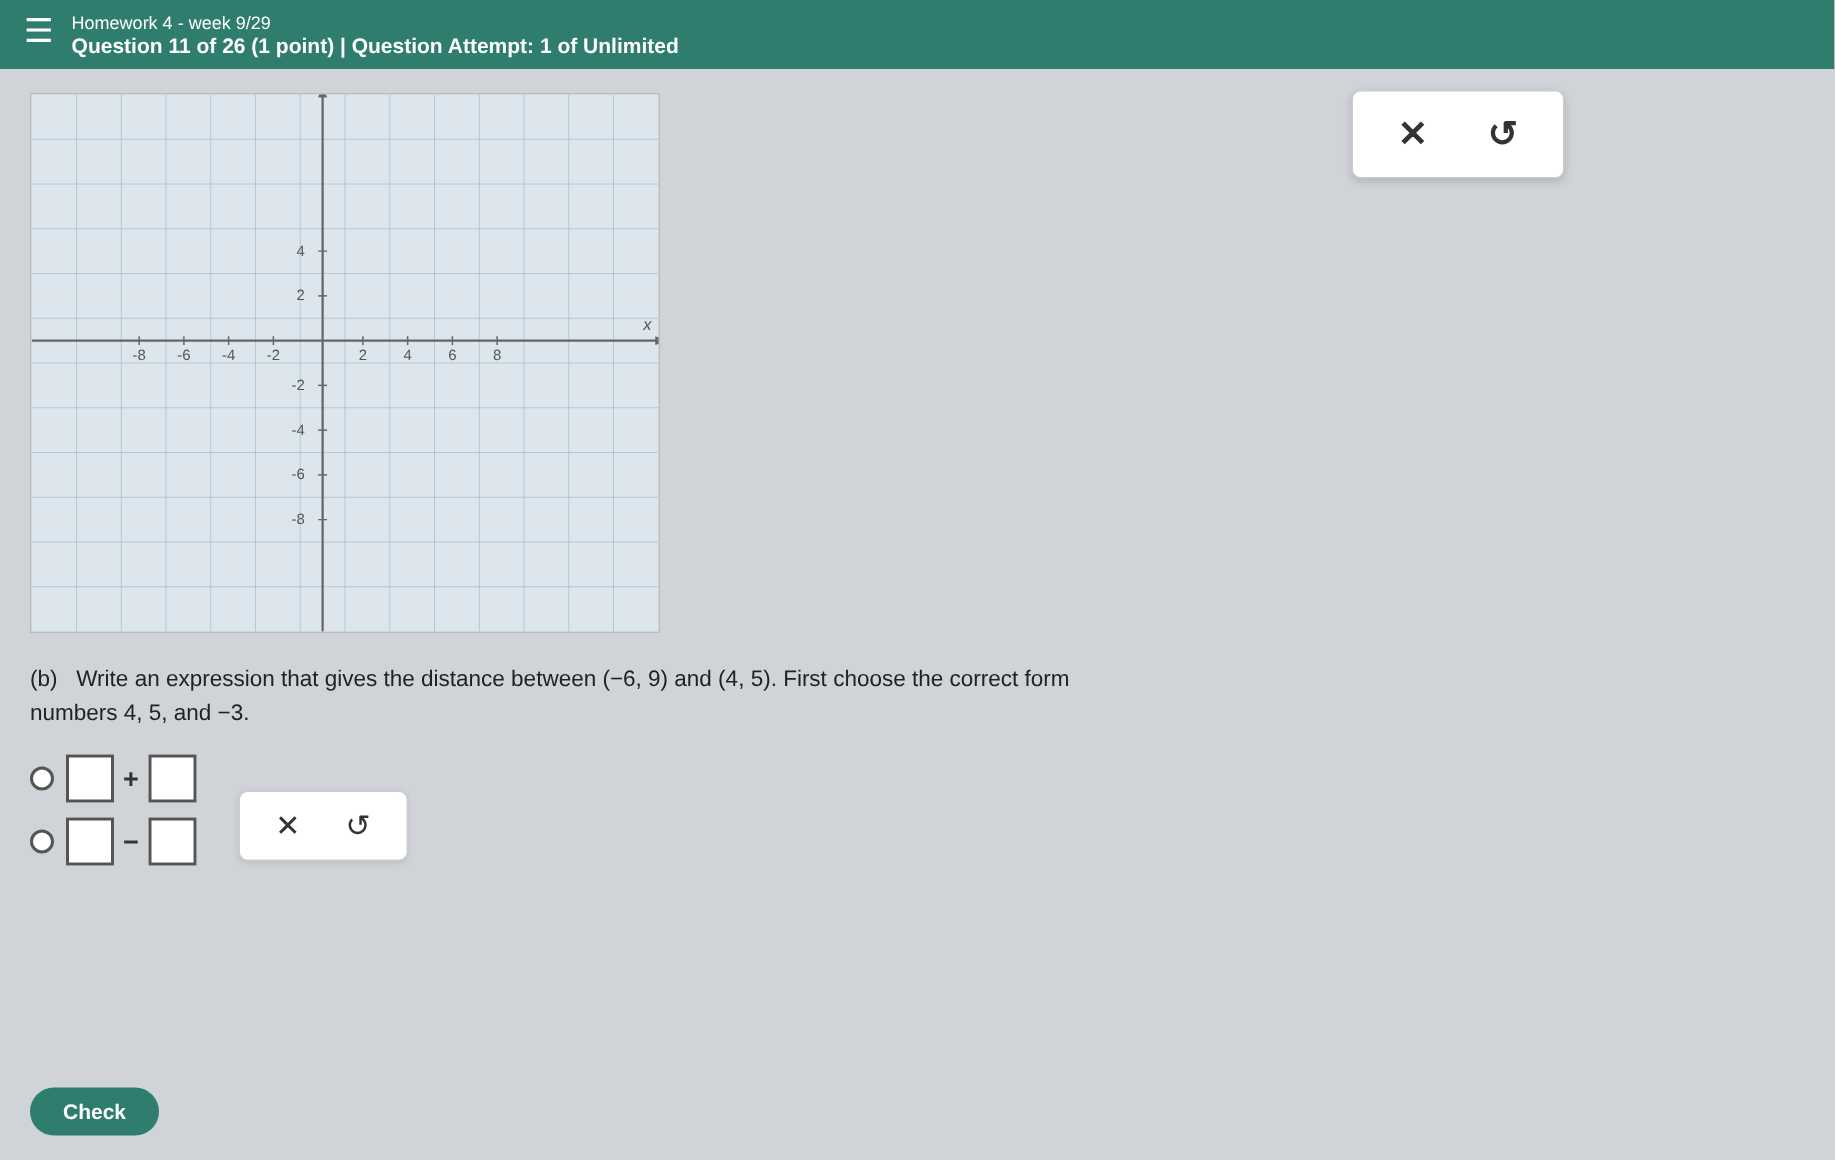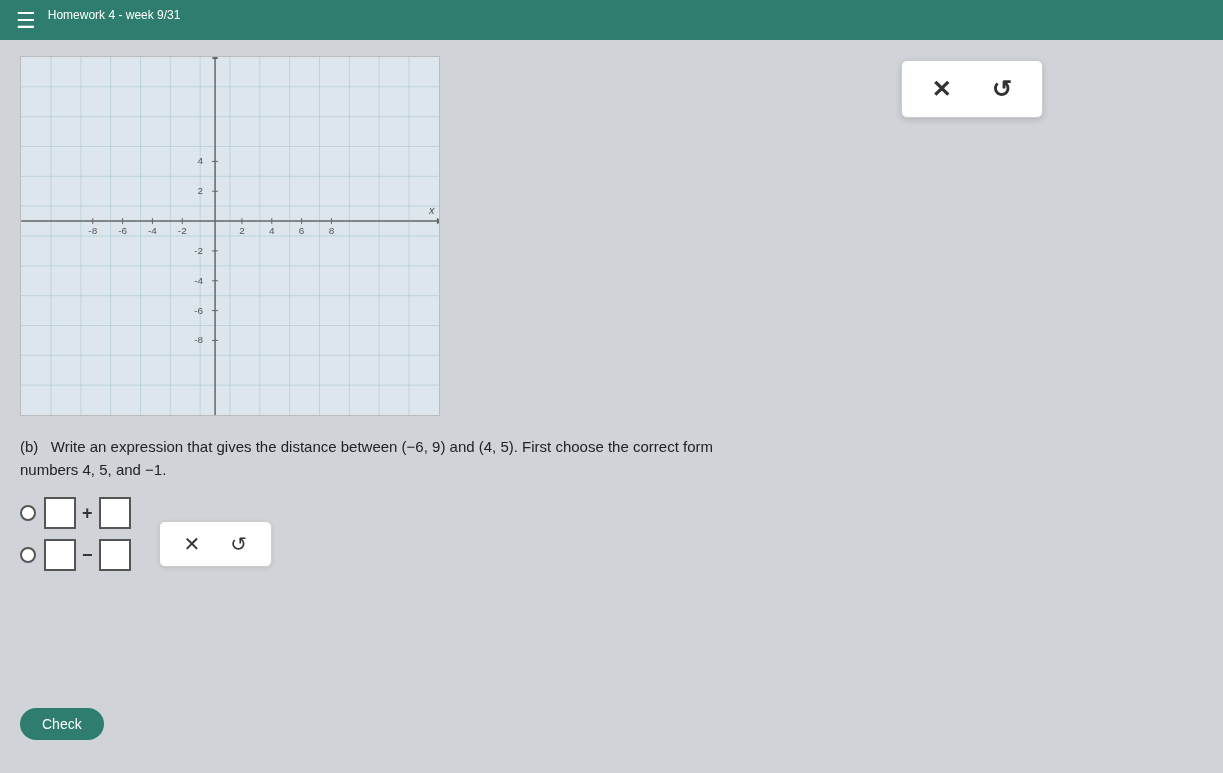--- a/index.html
+++ b/index.html
@@ -173,40 +173,41 @@
     }
 
     
     .check-btn {
       background: #2e7d6e;
       color: white;
       border: none;
       border-radius: 20px;
       padding: 8px 22px;
       font-size: 14px;
-      font-weight: normal;
+      font-weight: bold;
       cursor: pointer;
       position: absolute;
-      bottom: 33px;
+      bottom: 16px;
       left: 20px;
     }
 
     .answer-row {
       display: flex;
       align-items: center;
       gap: 16px;
     }
   </style>
 </head>
 <body>
 
 <div class="header">
   <div class="hamburger">☰</div>
   <div class="header-text">
-    <span class="header-top">Homework 4 - week 9/31</span>
+    <span class="header-top">Homework 4 - week 9/29</span>
+    <span class="header-bottom">Question 11 of 26 (1 point)  |  Question Attempt: 1 of Unlimited</span>
   </div>
 </div>
 
 <div class="top-right-buttons">
   <button class="icon-btn x-btn">✕</button>
   <button class="icon-btn redo-btn">↺</button>
 </div>
 
 <div class="main">
   <div class="left-panel">
@@ -283,21 +284,21 @@
         <line x1="192" y1="225" x2="198" y2="225" stroke="#666" stroke-width="1"></line>
         <line x1="192" y1="255" x2="198" y2="255" stroke="#666" stroke-width="1"></line>
         <line x1="192" y1="285" x2="198" y2="285" stroke="#666" stroke-width="1"></line>
       </svg>
     </div>
 
     <div>
       <p class="question-text">
         <span>(b)</span>&nbsp;&nbsp;
         <span>Write an expression that gives the distance between (−6, 9) and (4, 5). First choose the correct form</span><br>
-        <span>numbers 4, 5, and −1.</span>
+        <span>numbers 4, 5, and −3.</span>
       </p>
 
       <div class="answer-row">
         <div class="answer-options">
 
           <div class="option-row">
             <div class="radio-circle"></div>
             <div class="box-expr">
               <div class="input-box"></div>
               <span class="op-sign">+</span>

